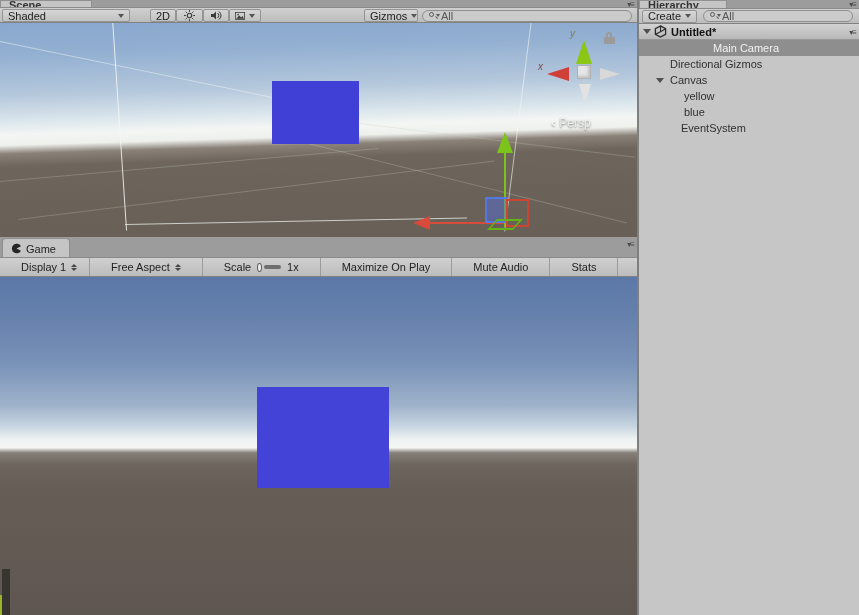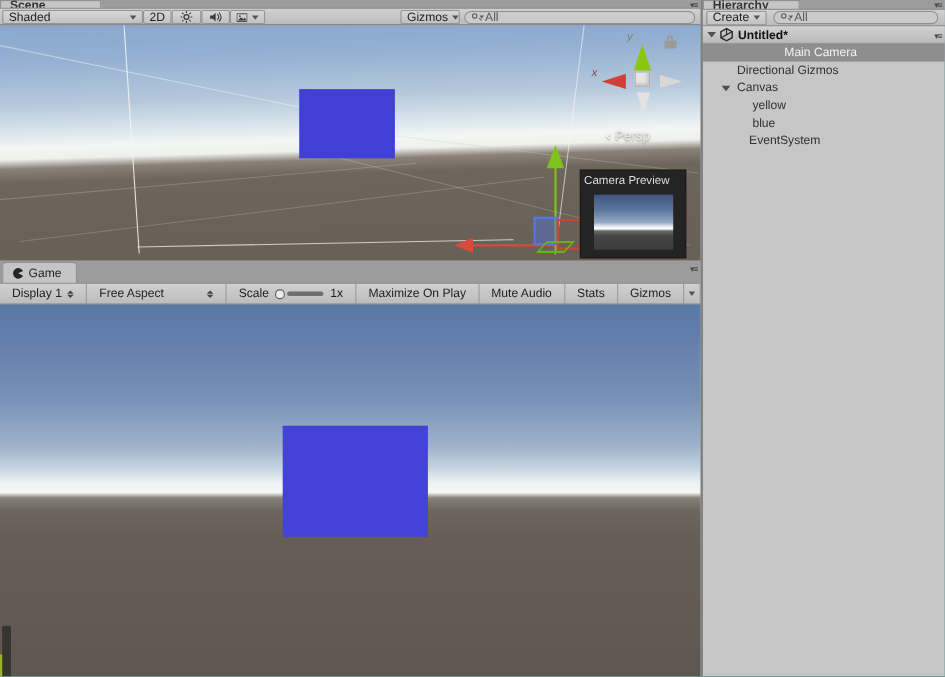--- a/index.html
+++ b/index.html
@@ -1,29 +1,29 @@
 <!DOCTYPE html>
 <html><head>
 <meta charset="utf-8">
 <style>
   html,body{margin:0;padding:0;background:#b0b0b0;}
   *{box-sizing:border-box;}
   .stage{position:relative;width:859px;height:615px;overflow:hidden;
          font-family:"Liberation Sans","DejaVu Sans",sans-serif;font-size:11px;color:#222;
-         background:#0f766e;}
+         background:#4d7c0f;}
   .dots{background-image:radial-gradient(rgba(255,255,255,.45) .8px, transparent .9px);
         background-size:4px 4px;}
 
   
   .tabstrip{position:absolute;background:#9c9c9c;border-bottom:1px solid #8a8a8a;overflow:hidden;}
   .tab{position:absolute;background:#c5c5c5;border:1px solid #909090;border-bottom:none;
        border-radius:4px 4px 0 0;display:flex;align-items:center;gap:4px;padding:0 8px;}
   .toolbar{position:absolute;background:linear-gradient(#d0d0d0,#bcbcbc);
            border-bottom:1px solid #828282;display:flex;align-items:center;}
-  .tb-seg{height:100%;display:flex;align-items:center;padding:0 11px;border-right:1px solid #9b9b9b;white-space:nowrap;}
+  .tb-seg{height:100%;display:flex;align-items:center;padding:0 21px;border-right:1px solid #9b9b9b;white-space:nowrap;}
   .tb-btn{border:1px solid #949494;border-radius:2px;background:linear-gradient(#d6d6d6,#c2c2c2);
           display:flex;align-items:center;height:13px;padding:0 5px;gap:4px;}
   .caret{width:0;height:0;border-left:3px solid transparent;border-right:3px solid transparent;
          border-top:4px solid #555;display:inline-block;}
   .updown{display:inline-flex;flex-direction:column;gap:1px;margin-left:5px;}
   .updown i{display:block;width:0;height:0;border-left:3px solid transparent;border-right:3px solid transparent;}
   .updown i.up{border-bottom:3px solid #444;}
   .updown i.dn{border-top:3px solid #444;}
   .searchpill{display:flex;align-items:center;border:1px solid #8f8f8f;border-radius:8px;
               background:#cbcbcb;height:12px;padding:0 6px;gap:3px;color:#5a5a5a;}
@@ -146,21 +146,21 @@
       <div class="corner-icons">
         <span class="menu-glyph">▾≡</span>
       </div>
     </div>
 
     <div class="toolbar scene-toolbar" style="font-size:11px;">
       <div class="tb-btn" style="width:128px;margin-left:2px;justify-content:space-between;">
         <span>Shaded</span>
         <span class="caret"></span>
       </div>
-      <div class="tb-btn" style="margin-left:0;width:26px;justify-content:center;">
+      <div class="tb-btn" style="margin-left:20px;width:26px;justify-content:center;">
         <span>2D</span>
       </div>
       <div class="tb-btn" style="width:27px;justify-content:center;">
         <svg width="11" height="11" viewBox="0 0 11 11">
           <circle cx="5.5" cy="5.5" r="2.2" fill="none" stroke="#3a3a3a" stroke-width="1.1"></circle>
           <g stroke="#3a3a3a" stroke-width="1">
             <line x1="5.5" y1="0" x2="5.5" y2="1.8"></line>
               <line x1="5.5" y1="9.2" x2="5.5" y2="11"></line>
             <line x1="0" y1="5.5" x2="1.8" y2="5.5"></line>
               <line x1="9.2" y1="5.5" x2="11" y2="5.5"></line>
@@ -234,24 +234,20 @@
       <div class="axis-up"></div>
       <div class="axis-left"></div>
       <div class="axis-right"></div>
       <div class="axis-down"></div>
       <div class="axis-cube"></div>
       <div class="lock-icon">
         <span class="shackle"></span>
           <span class="lbody"></span>
       </div>
 
-      <div class="cam-preview">
-        <div class="title">Camera Preview</div>
-        <div class="shot"></div>
-      </div>
     </div>
   </div>
 
   <div class="game-panel">
     <div class="tabstrip game-tabstrip" style="height:21px;">
       <div class="tab game-tab">
         <svg class="pac" viewBox="0 0 16 16">
           <path d="M14.5 4.8 A7 7 0 1 0 14.5 11.2 L8 8 Z" fill="#252525"></path>
         </svg>
         <span>Game</span>

